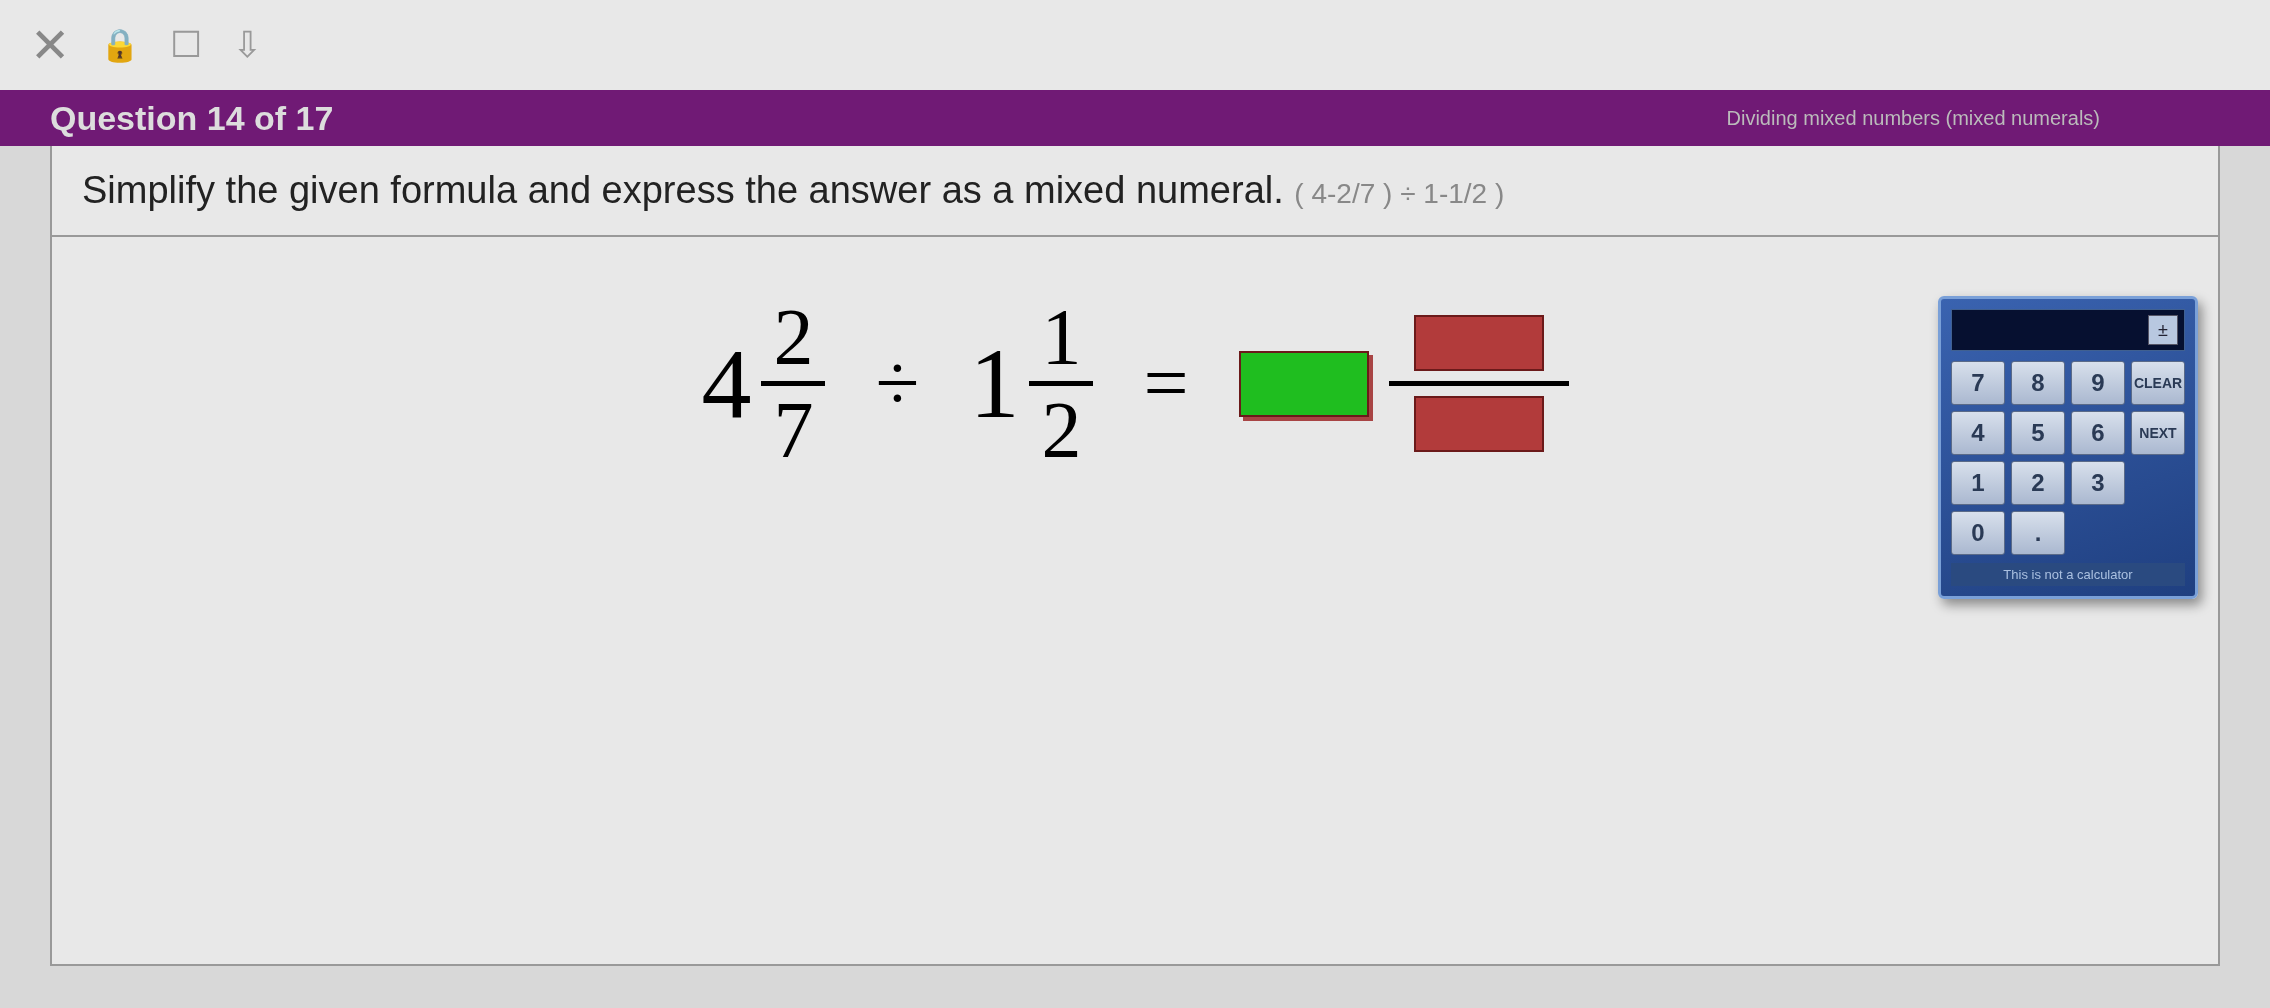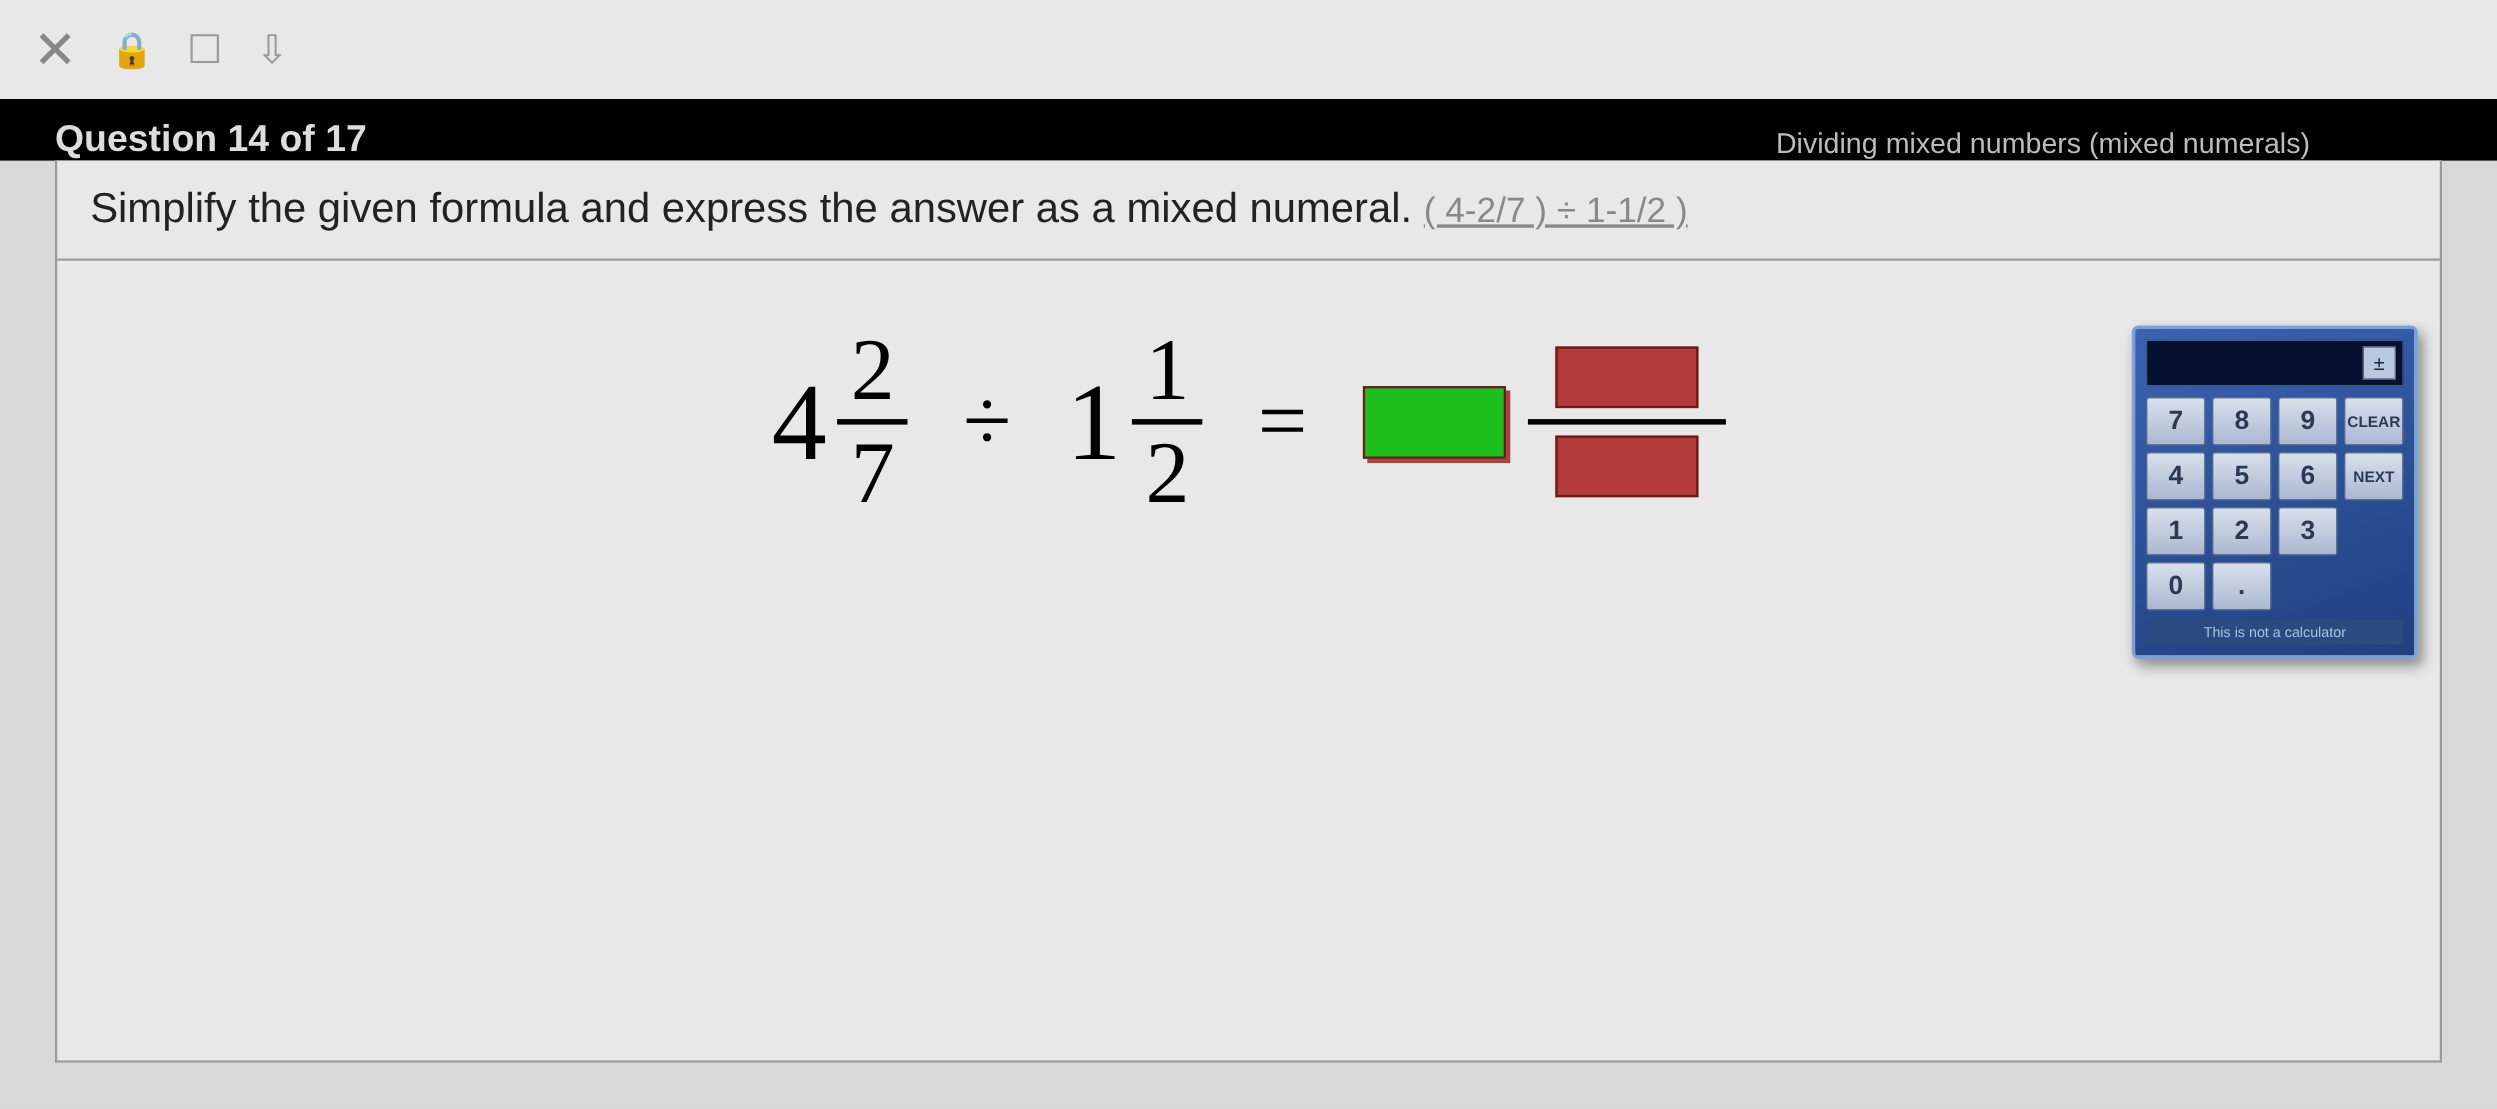--- a/index.html
+++ b/index.html
@@ -32,48 +32,48 @@
   color: #666;
   flex: 1;
 }
 .browser-actions {
   display: flex;
   gap: 30px;
   color: #999;
   font-size: 36px;
 }
 .question-header {
-  background: #000000;
+  background: #701a75;
   color: #ddd;
   height: 56px;
   display: flex;
-  align-items: flex-end;
+  align-items: center;
   padding: 0 50px;
   font-size: 34px;
 }
 .q-left { font-weight: bold; flex: 0 0 auto; }
 .q-spacer { flex: 1; }
-.q-right { color: #bbb; font-size: 26px; margin-right: 120px; }
+.q-right { color: #bbb; font-size: 20px; margin-right: 120px; }
 .content-area {
   background: #e8e8e8;
   margin: 0 50px;
   border-left: 2px solid #999;
   border-right: 2px solid #999;
   border-bottom: 2px solid #999;
   height: 820px;
   position: relative;
 }
 .instructions {
   padding: 18px 30px;
   font-size: 38px;
   color: #222;
   border-bottom: 2px solid #999;
   line-height: 1.4;
 }
-.formula-hint { color: #888; font-size: 32px; text-decoration: underline; }
+.formula-hint { color: #888; font-size: 28px; }
 .equation-row {
   display: flex;
   align-items: center;
   justify-content: center;
   gap: 40px;
   margin-top: 60px;
   font-family: "Times New Roman", serif;
   font-size: 90px;
   color: #000;
 }

